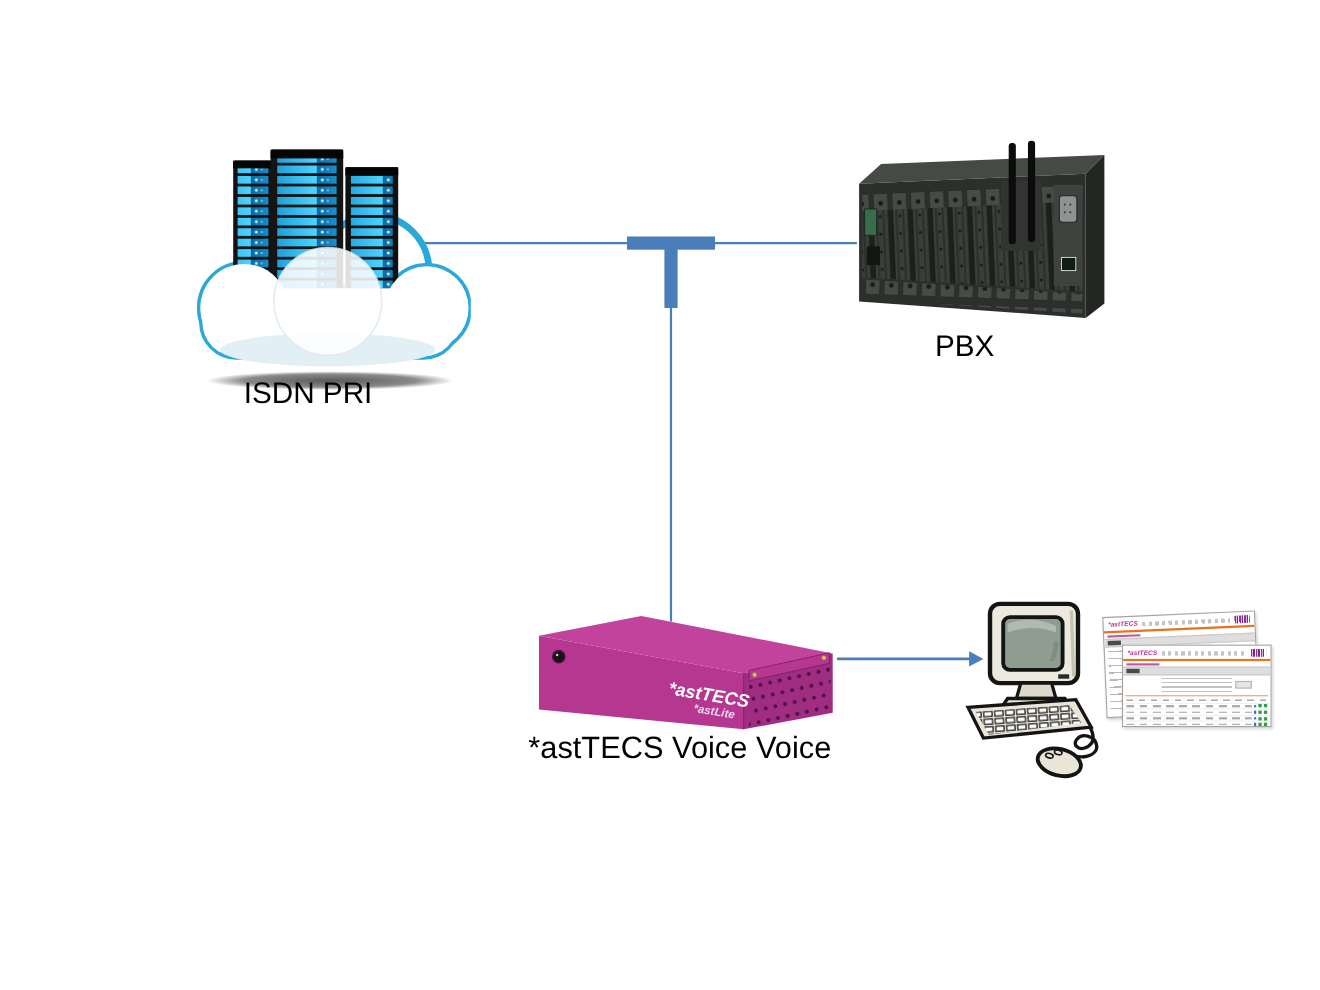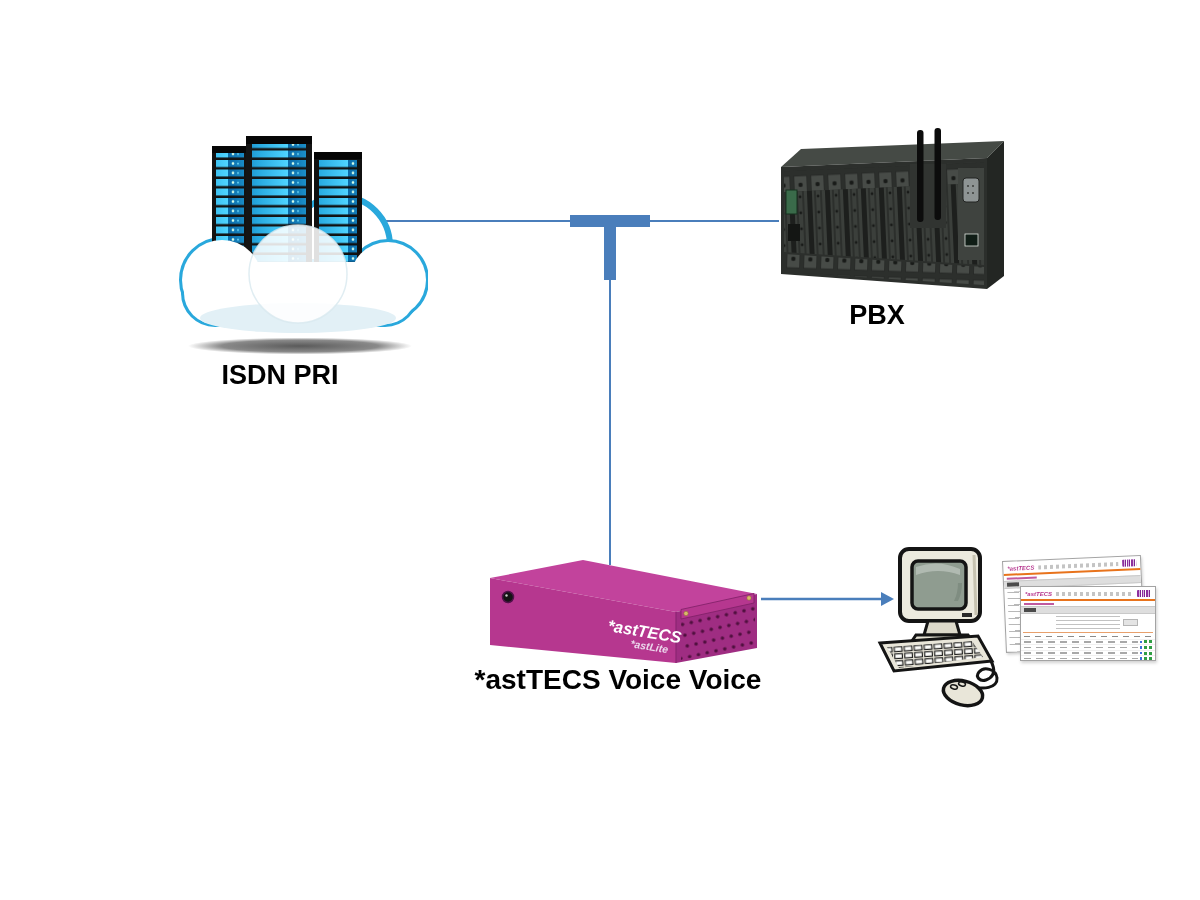--- a/index.html
+++ b/index.html
@@ -1,21 +1,21 @@
 <!DOCTYPE html>
 <html><head>
 <meta charset="utf-8">
 <style>
   html,body{margin:0;padding:0;background:#fff;}
   .stage{position:relative;width:1200px;height:900px;background:#fff;overflow:hidden;
          font-family:"Liberation Sans",sans-serif;}
   .stage svg{position:absolute;display:block;}
-  .node-label{position:absolute;text-align:center;color:#000;font-weight:bold;
+  .node-label{position:absolute;text-align:center;color:#000;font-weight:normal;
               font-family:"Liberation Sans",sans-serif;}
-  #label-isdn{left:180px;top:360px;width:200px;font-size:27px;}
+  #label-isdn{left:180px;top:342px;width:200px;font-size:27px;}
   #label-pbx{left:807px;top:300px;width:140px;font-size:27px;}
   #label-logger{left:448px;top:664px;width:340px;font-size:28px;}
 
   
   .page{position:absolute;background:#fff;border:1px solid #a3a3a3;
         box-shadow:1px 2px 3px rgba(0,0,0,.18);overflow:hidden;}
   .page-back{left:1002px;top:561px;width:137px;height:90px;
              transform:rotate(-2.5deg);transform-origin:top left;}
   .page-front{left:1020px;top:586px;width:134px;height:73px;}
   .phead{display:flex;align-items:center;gap:2px;height:11px;padding:1px 4px 0;}

